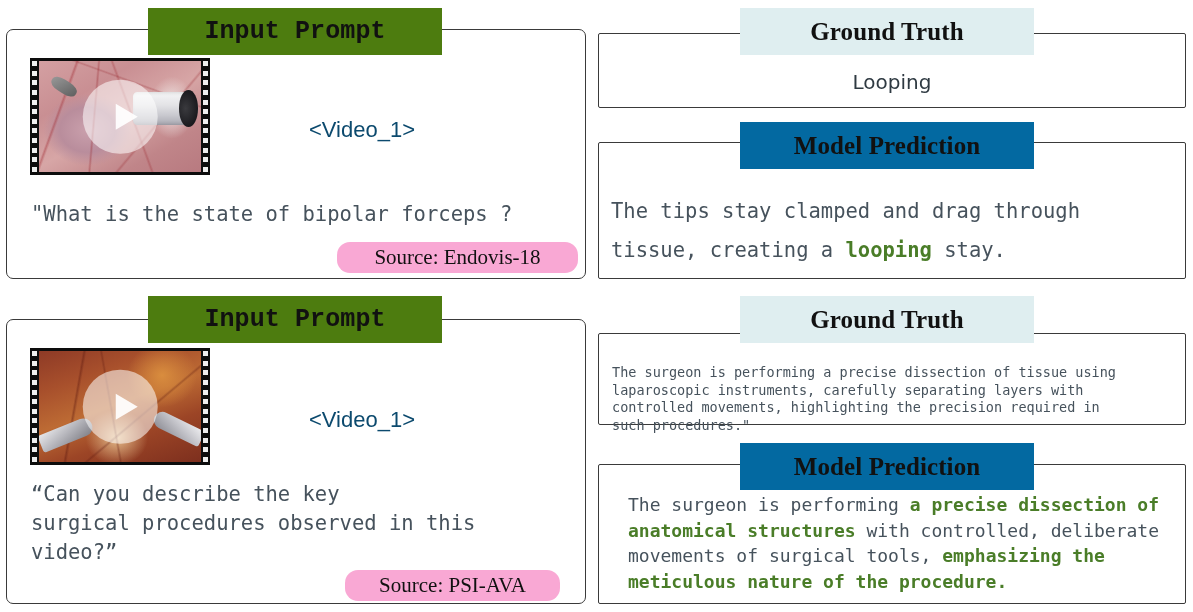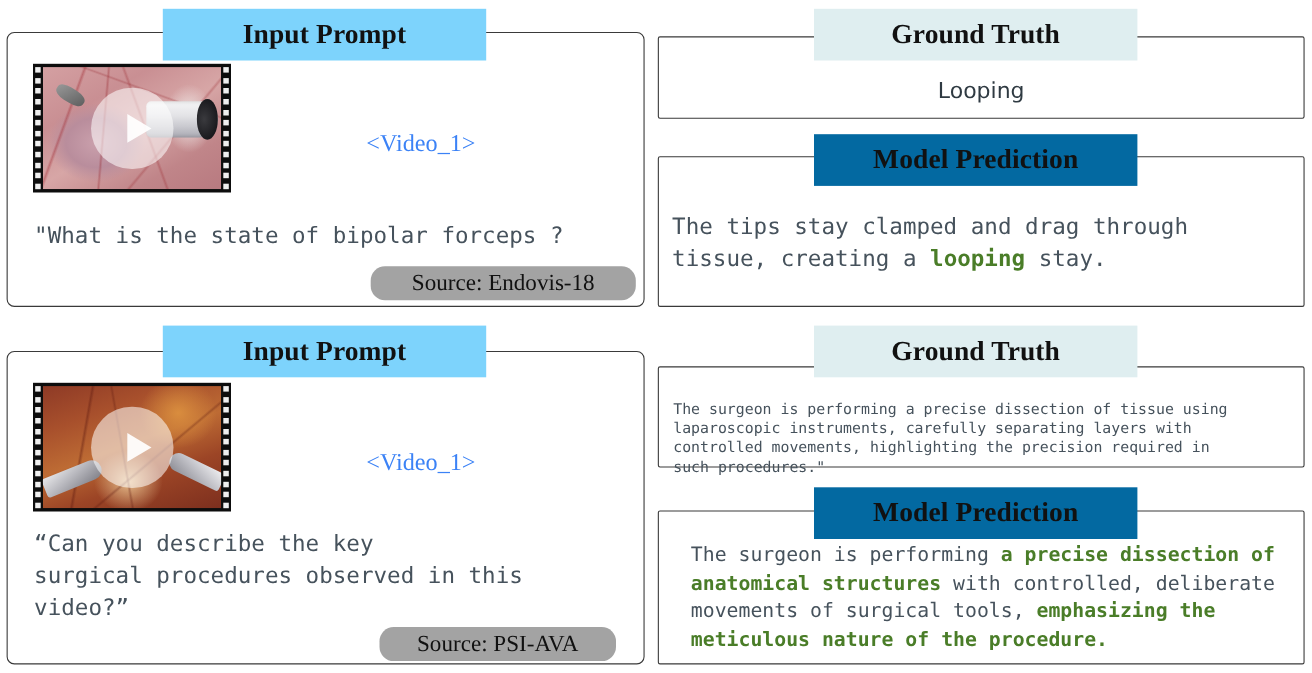--- a/index.html
+++ b/index.html
@@ -32,21 +32,21 @@
     display: flex;
     align-items: center;
     justify-content: center;
     font-family: "Liberation Serif", serif;
     font-weight: bold;
     color: #111111;
     letter-spacing: .1px;
     z-index: 20;
     white-space: nowrap;
   }
-  .badge-input   { background: #7dd3fc; }
+  .badge-input   { background: #4d7c0f; font-family: Liberation Mono, monospace; }
   .badge-gt      { background: #dfeef0; }
   .badge-pred    { background: #0369a1; }
 
   
   .video-wrap {
     position: absolute;
     box-sizing: border-box;
     background: #0d0d0d;
     padding: 3px 9px;
     display: flex;
@@ -160,44 +160,43 @@
     width: 0; height: 0;
     margin-left: 18%;
     border-top: 13px solid transparent;
     border-bottom: 13px solid transparent;
     border-left: 22px solid rgba(255,255,255,.92);
   }
 
   
   .video-token {
     position: absolute;
-    font-family: Liberation Serif, serif;
-    color: #3b82f6;
+    font-family: Liberation Sans, sans-serif;
+    color: #0c4a6e;
     white-space: nowrap;
-    margin-left: 24px;
   }
   .mono-text {
     position: absolute;
     font-family: "DejaVu Sans Mono", monospace;
     color: #46525c;
     white-space: pre-wrap;
   }
   .mono-text b { color: #4a7d28; font-weight: bold; }
 
   .gt-short {
     position: absolute;
     text-align: center;
     font-family: "DejaVu Sans", sans-serif;
     color: #2f3a42;
   }
 
   .source-badge {
     position: absolute;
     box-sizing: border-box;
-    background: #a3a3a3;
+    background: #f9a8d4;
     font-family: "Liberation Serif", serif;
     color: #111;
     display: flex;
     align-items: center;
     justify-content: center;
     white-space: nowrap;
     z-index: 15;
     border-radius: 13px;
   }
 </style>
@@ -258,21 +257,21 @@
 <div class="panel panel-sq" style="left:598px; top:33px; width:588px; height:75px;"></div>
 
 <div class="badge badge-gt" style="left:740px; top:8px; width:294px; height:47px; font-size:25px;">Ground Truth</div>
 
 <div class="gt-short" style="left:598px; top:70px; width:588px; font-size:20px;">Looping</div>
 
 <div class="panel panel-sq" style="left:598px; top:142px; width:588px; height:137px;"></div>
 
 <div class="badge badge-pred" style="left:740px; top:122px; width:294px; height:47px; font-size:25px;">Model Prediction</div>
 
-<div class="mono-text" style="left:611px; top:192px; width:566px; font-size:20.5px; line-height:29px;"><span>The tips stay clamped and drag through
+<div class="mono-text" style="left:611px; top:192px; width:566px; font-size:20.5px; line-height:39px;"><span>The tips stay clamped and drag through
 tissue, creating a </span><b>looping</b><span> stay.</span></div>
 
 <div class="panel" style="left:6px; top:319px; width:580px; height:285px;"></div>
 
 <div class="badge badge-input" style="left:148px; top:296px; width:294px; height:47px; font-size:25px;">Input Prompt</div>
 
 <div class="video-wrap" style="left:30px; top:348px; width:180px; height:117px;">
   <div class="perf left">
     <i></i>
       <i></i>

